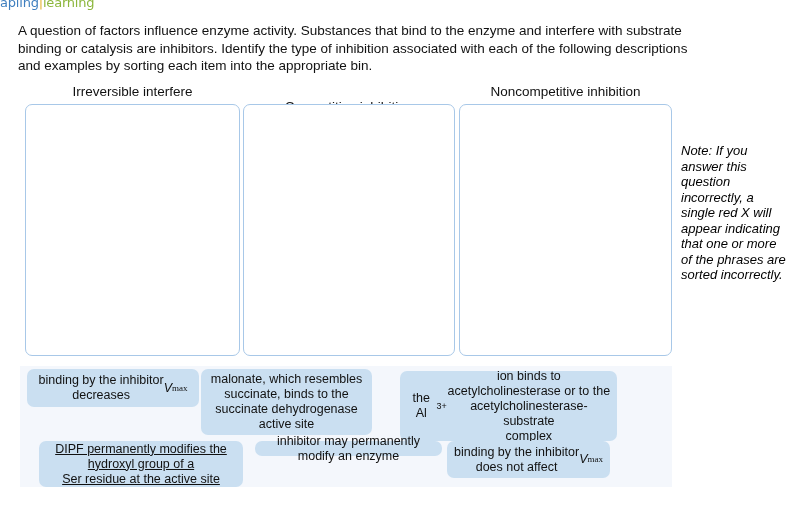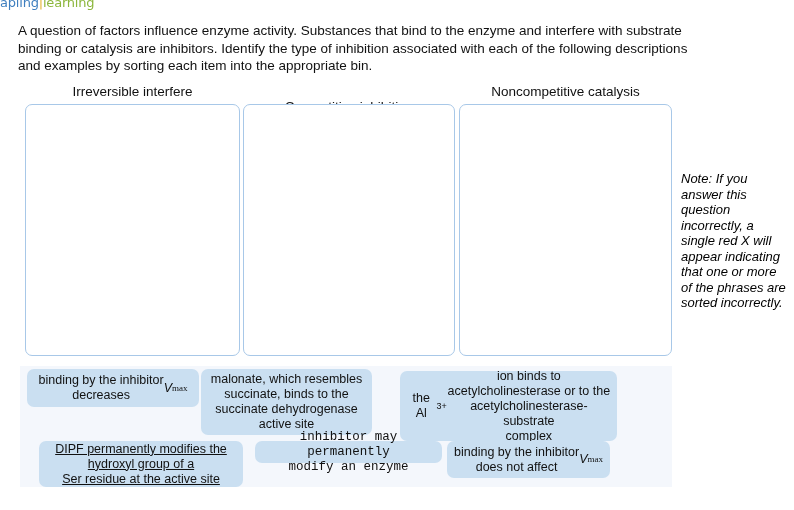--- a/index.html
+++ b/index.html
@@ -76,21 +76,20 @@
   
   #note {
     position: absolute;
     left: 681px;
     top: 143px;
     width: 108px;
     font-style: italic;
     font-size: 13px;
     line-height: 15.5px;
     color: #000;
-    margin-top: 28px;
   }
 
   
   #tile-tray {
     position: absolute;
     left: 20px;
     top: 366px;
     width: 652px;
     height: 121px;
     background: #f4f7fc;
@@ -111,37 +110,37 @@
     cursor: move;
   }
   .tile sub { font-size: 9px; font-family: Liberation Serif, serif; }
   .tile sup { font-size: 9px; }
   .tile i { font-style: italic; }
 
   #tile-1 { left: 27px;  top: 369px; width: 172px; height: 38px; }
   #tile-2 { left: 201px; top: 369px; width: 171px; height: 66px; }
   #tile-3 { left: 400px; top: 371px; width: 217px; height: 70px; }
   #tile-4 { left: 39px;  top: 441px; width: 204px; height: 46px; text-decoration: underline; }
-  #tile-5 { left: 255px; top: 441px; width: 187px; height: 22px; font-family: Liberation Mono, monospace; }
+  #tile-5 { left: 255px; top: 441px; width: 187px; height: 15px; }
   #tile-6 { left: 447px; top: 441px; width: 163px; height: 37px; }
 </style>
 </head>
 <body>
 
 <div id="logo-bar">
   <div id="logo-text">
     <span class="part-a">apling</span><span class="mark">|</span><span class="part-b">learning</span>
   </div>
 </div>
 
 <div id="instructions">A question of factors influence enzyme activity. Substances that bind to the enzyme and interfere with substrate binding or catalysis are inhibitors. Identify the type of inhibition associated with each of the following descriptions and examples by sorting each item into the appropriate bin.</div>
 
 <div class="bin-header" id="bin-header-1">Irreversible interfere</div>
 <div class="bin-header" id="bin-header-2">Competitive inhibition</div>
-<div class="bin-header" id="bin-header-3">Noncompetitive catalysis</div>
+<div class="bin-header" id="bin-header-3">Noncompetitive inhibition</div>
 
 <div class="bin" id="bin-1"></div>
 <div class="bin" id="bin-2"></div>
 <div class="bin" id="bin-3"></div>
 
 <div id="note">Note: If you answer this question incorrectly, a single red X will appear indicating that one or more of the phrases are sorted incorrectly.</div>
 
 <div id="tile-tray"></div>
 
 <div class="tile" id="tile-1">binding by the inhibitor<br>decreases <i>V</i><sub>max</sub></div>

